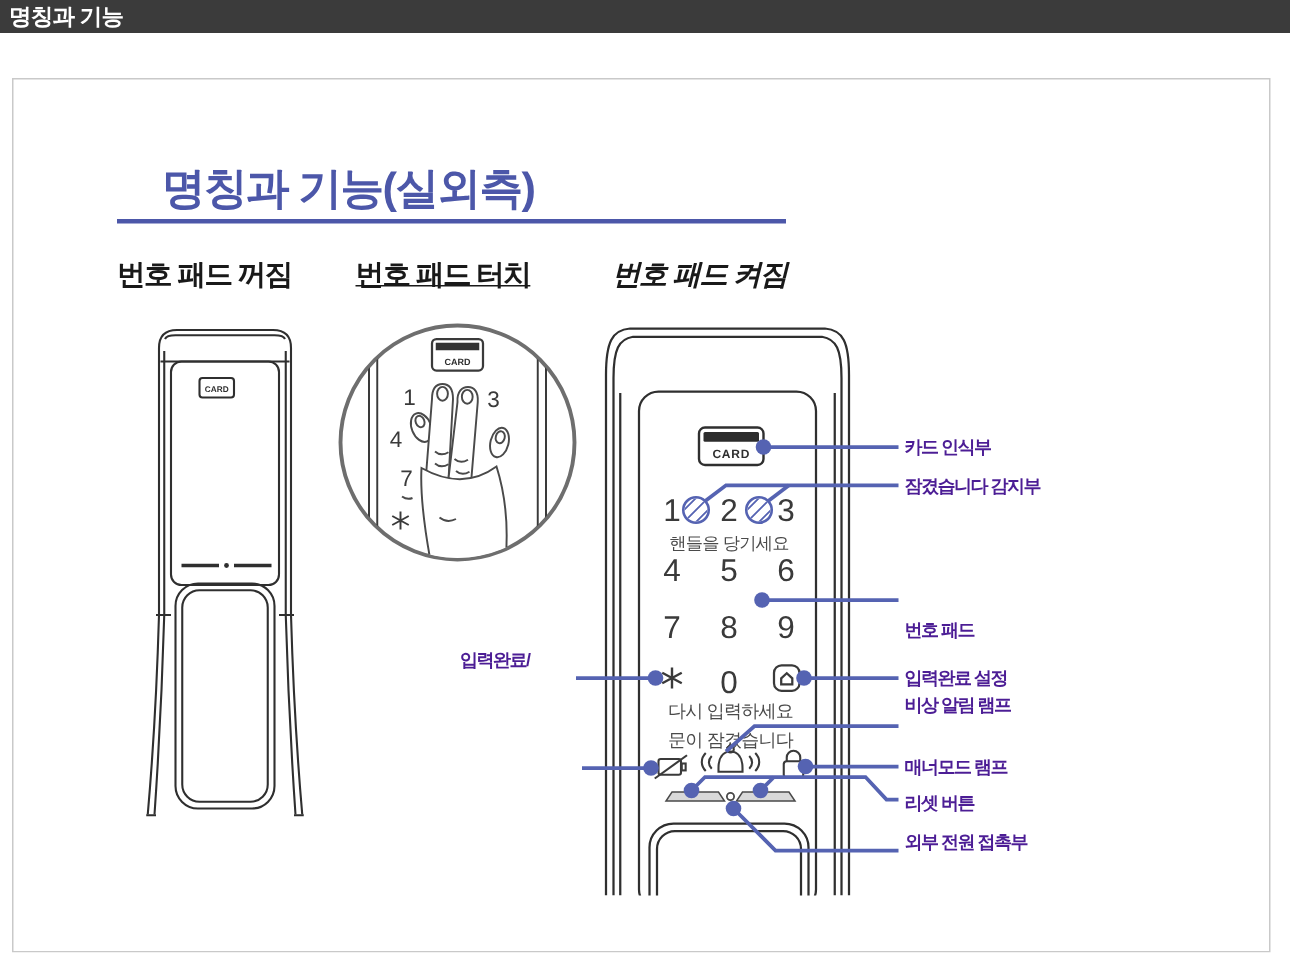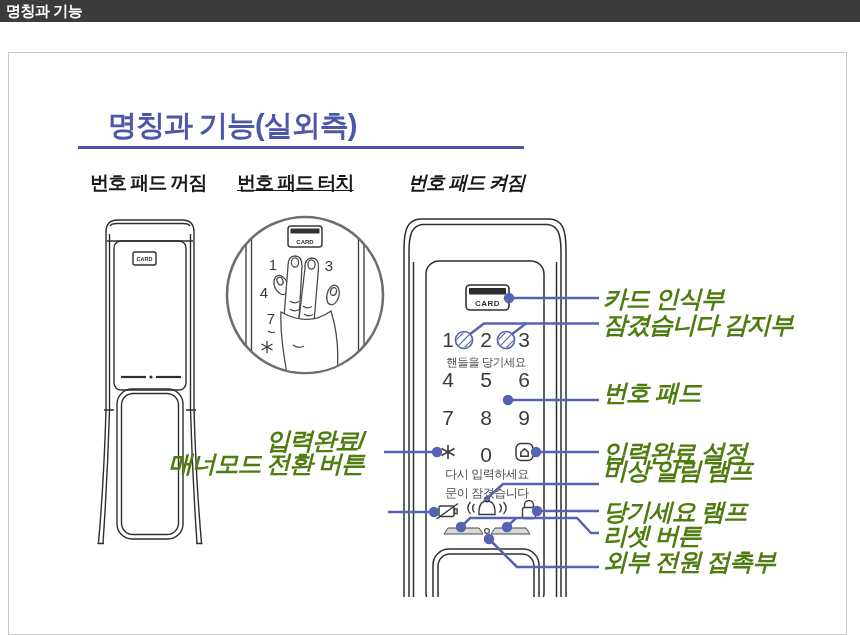--- a/index.html
+++ b/index.html
@@ -31,28 +31,28 @@
     margin-left:30px;
   }
   .title-rule{
     position:absolute;left:78px;top:146px;width:446px;height:3px;
     background:var(--accent);
   }
   .caption{
     position:absolute;top:170px;font-size:19px;font-weight:700;color:#191919;
     letter-spacing:-1px;white-space:nowrap;
   }
-  .cap-off{left:78px;margin-left:12px;} .cap-touch{left:237px;text-decoration:underline;} .cap-on{left:408px;font-style:italic;}
+  .cap-off{left:78px;} .cap-touch{left:237px;text-decoration:underline;} .cap-on{left:408px;font-style:italic;}
   .art{position:absolute;left:0;top:0;width:860px;height:635px;}
   .lbl{
-    position:absolute;font-size:24px;font-weight:700;color:#4d7c0f;
-    letter-spacing:-1px;white-space:nowrap;line-height:23px;font-style:italic;
+    position:absolute;font-size:12px;font-weight:700;color:#4c1d95;
+    letter-spacing:-1px;white-space:nowrap;line-height:23px;
   }
   .lbl-r{left:603px;}
-  .lbl-l{right:496px;text-align:right;}
+  .lbl-l{right:507px;}
   svg text{font-family:"Liberation Sans", sans-serif;}
 </style>
 </head>
 <body>
 
 <div class="topbar">
   <span class="t">명칭과 기능</span>
 </div>
 
 <div class="panel"></div>
@@ -242,25 +242,24 @@
     <circle cx="434" cy="512" r="5.2"></circle>
     <circle cx="537" cy="511" r="5.2"></circle>
     <circle cx="461" cy="527" r="5.2"></circle>
     <circle cx="507" cy="527" r="5.2"></circle>
     <circle cx="489" cy="539" r="5.2"></circle>
   </g>
 </svg>
 
 <div class="lbl lbl-r" style="top:287px">카드 인식부</div>
 <div class="lbl lbl-r" style="top:313px">잠겼습니다 감지부</div>
-<div class="lbl lbl-r" style="top:381px">번호 패드</div>
+<div class="lbl lbl-r" style="top:409px">번호 패드</div>
 <div class="lbl lbl-r" style="top:441px">입력완료 설정</div>
 <div class="lbl lbl-r" style="top:459px">비상 알림 램프</div>
-<div class="lbl lbl-r" style="top:500px">당기세요 램프</div>
+<div class="lbl lbl-r" style="top:500px">매너모드 램프</div>
 <div class="lbl lbl-r" style="top:550px">외부 전원 접촉부</div>
 <div class="lbl lbl-r" style="top:524px">리셋 버튼</div>
 
 <div class="lbl lbl-l" style="top:429px">
   <div>입력완료/</div>
-  <div>매너모드 전환 버튼</div>
 </div>
 <div class="lbl lbl-l" style="top:489px">
 </div>
 
 </body></html>

